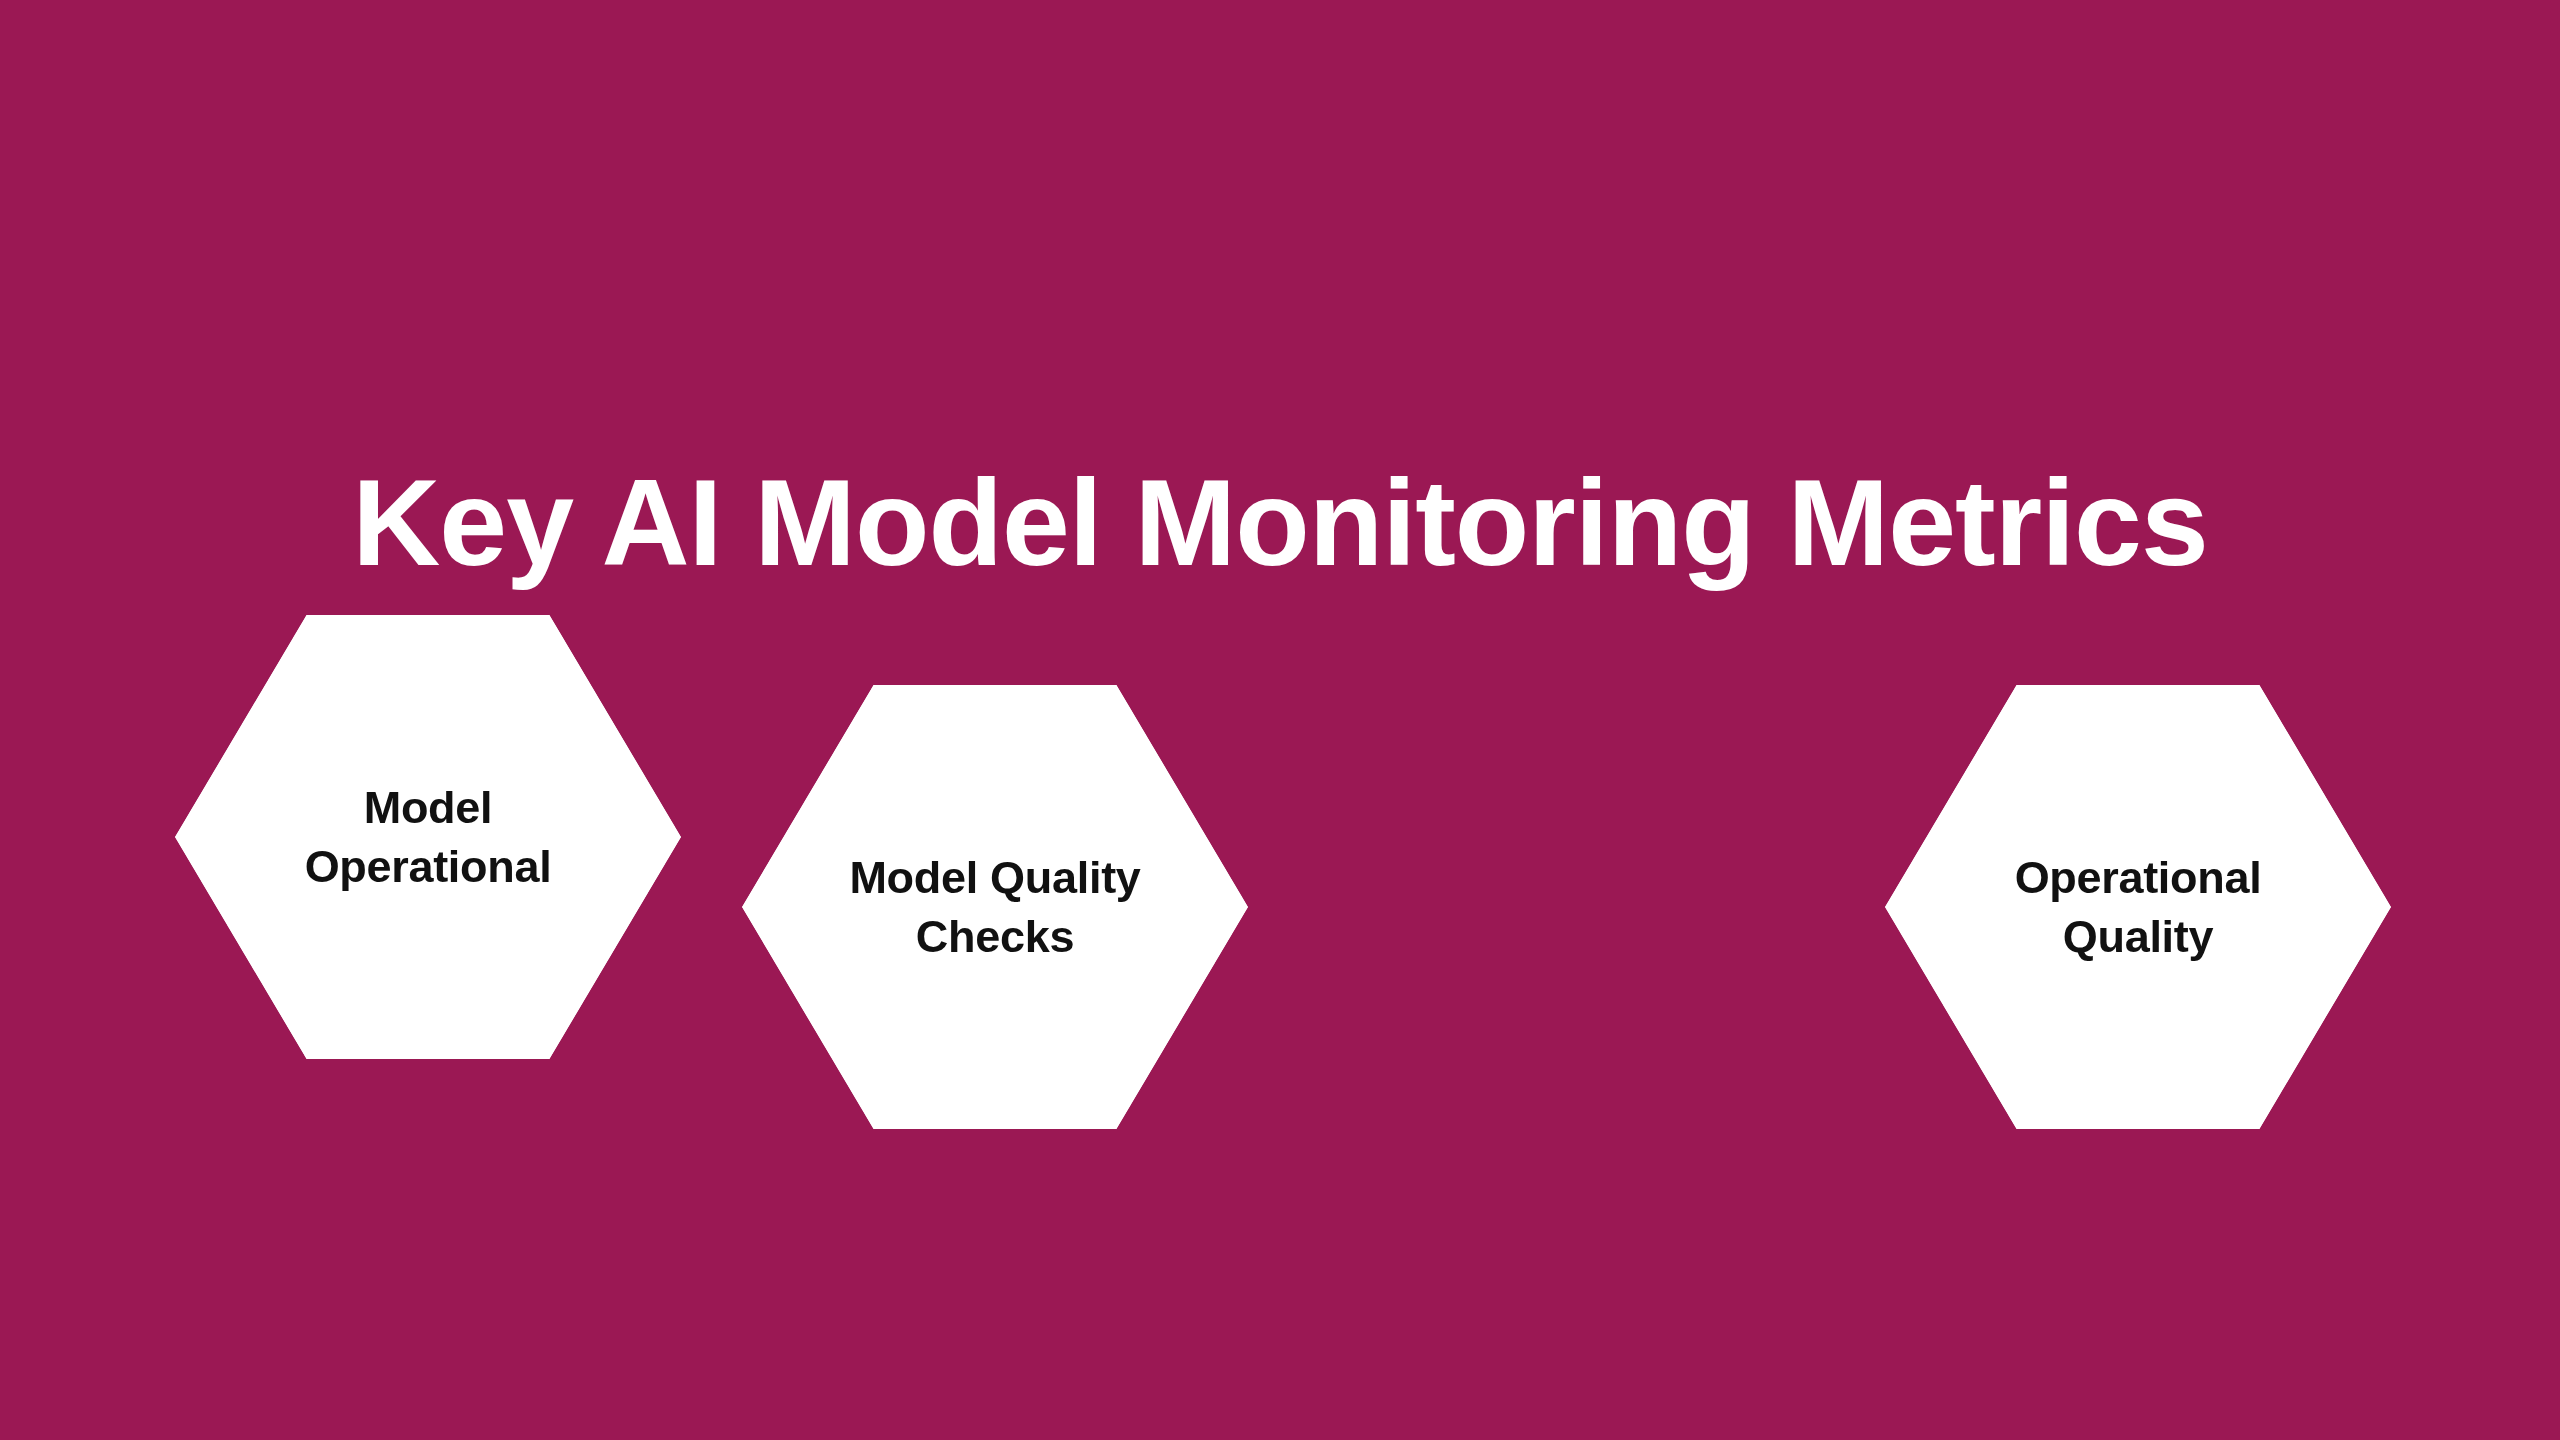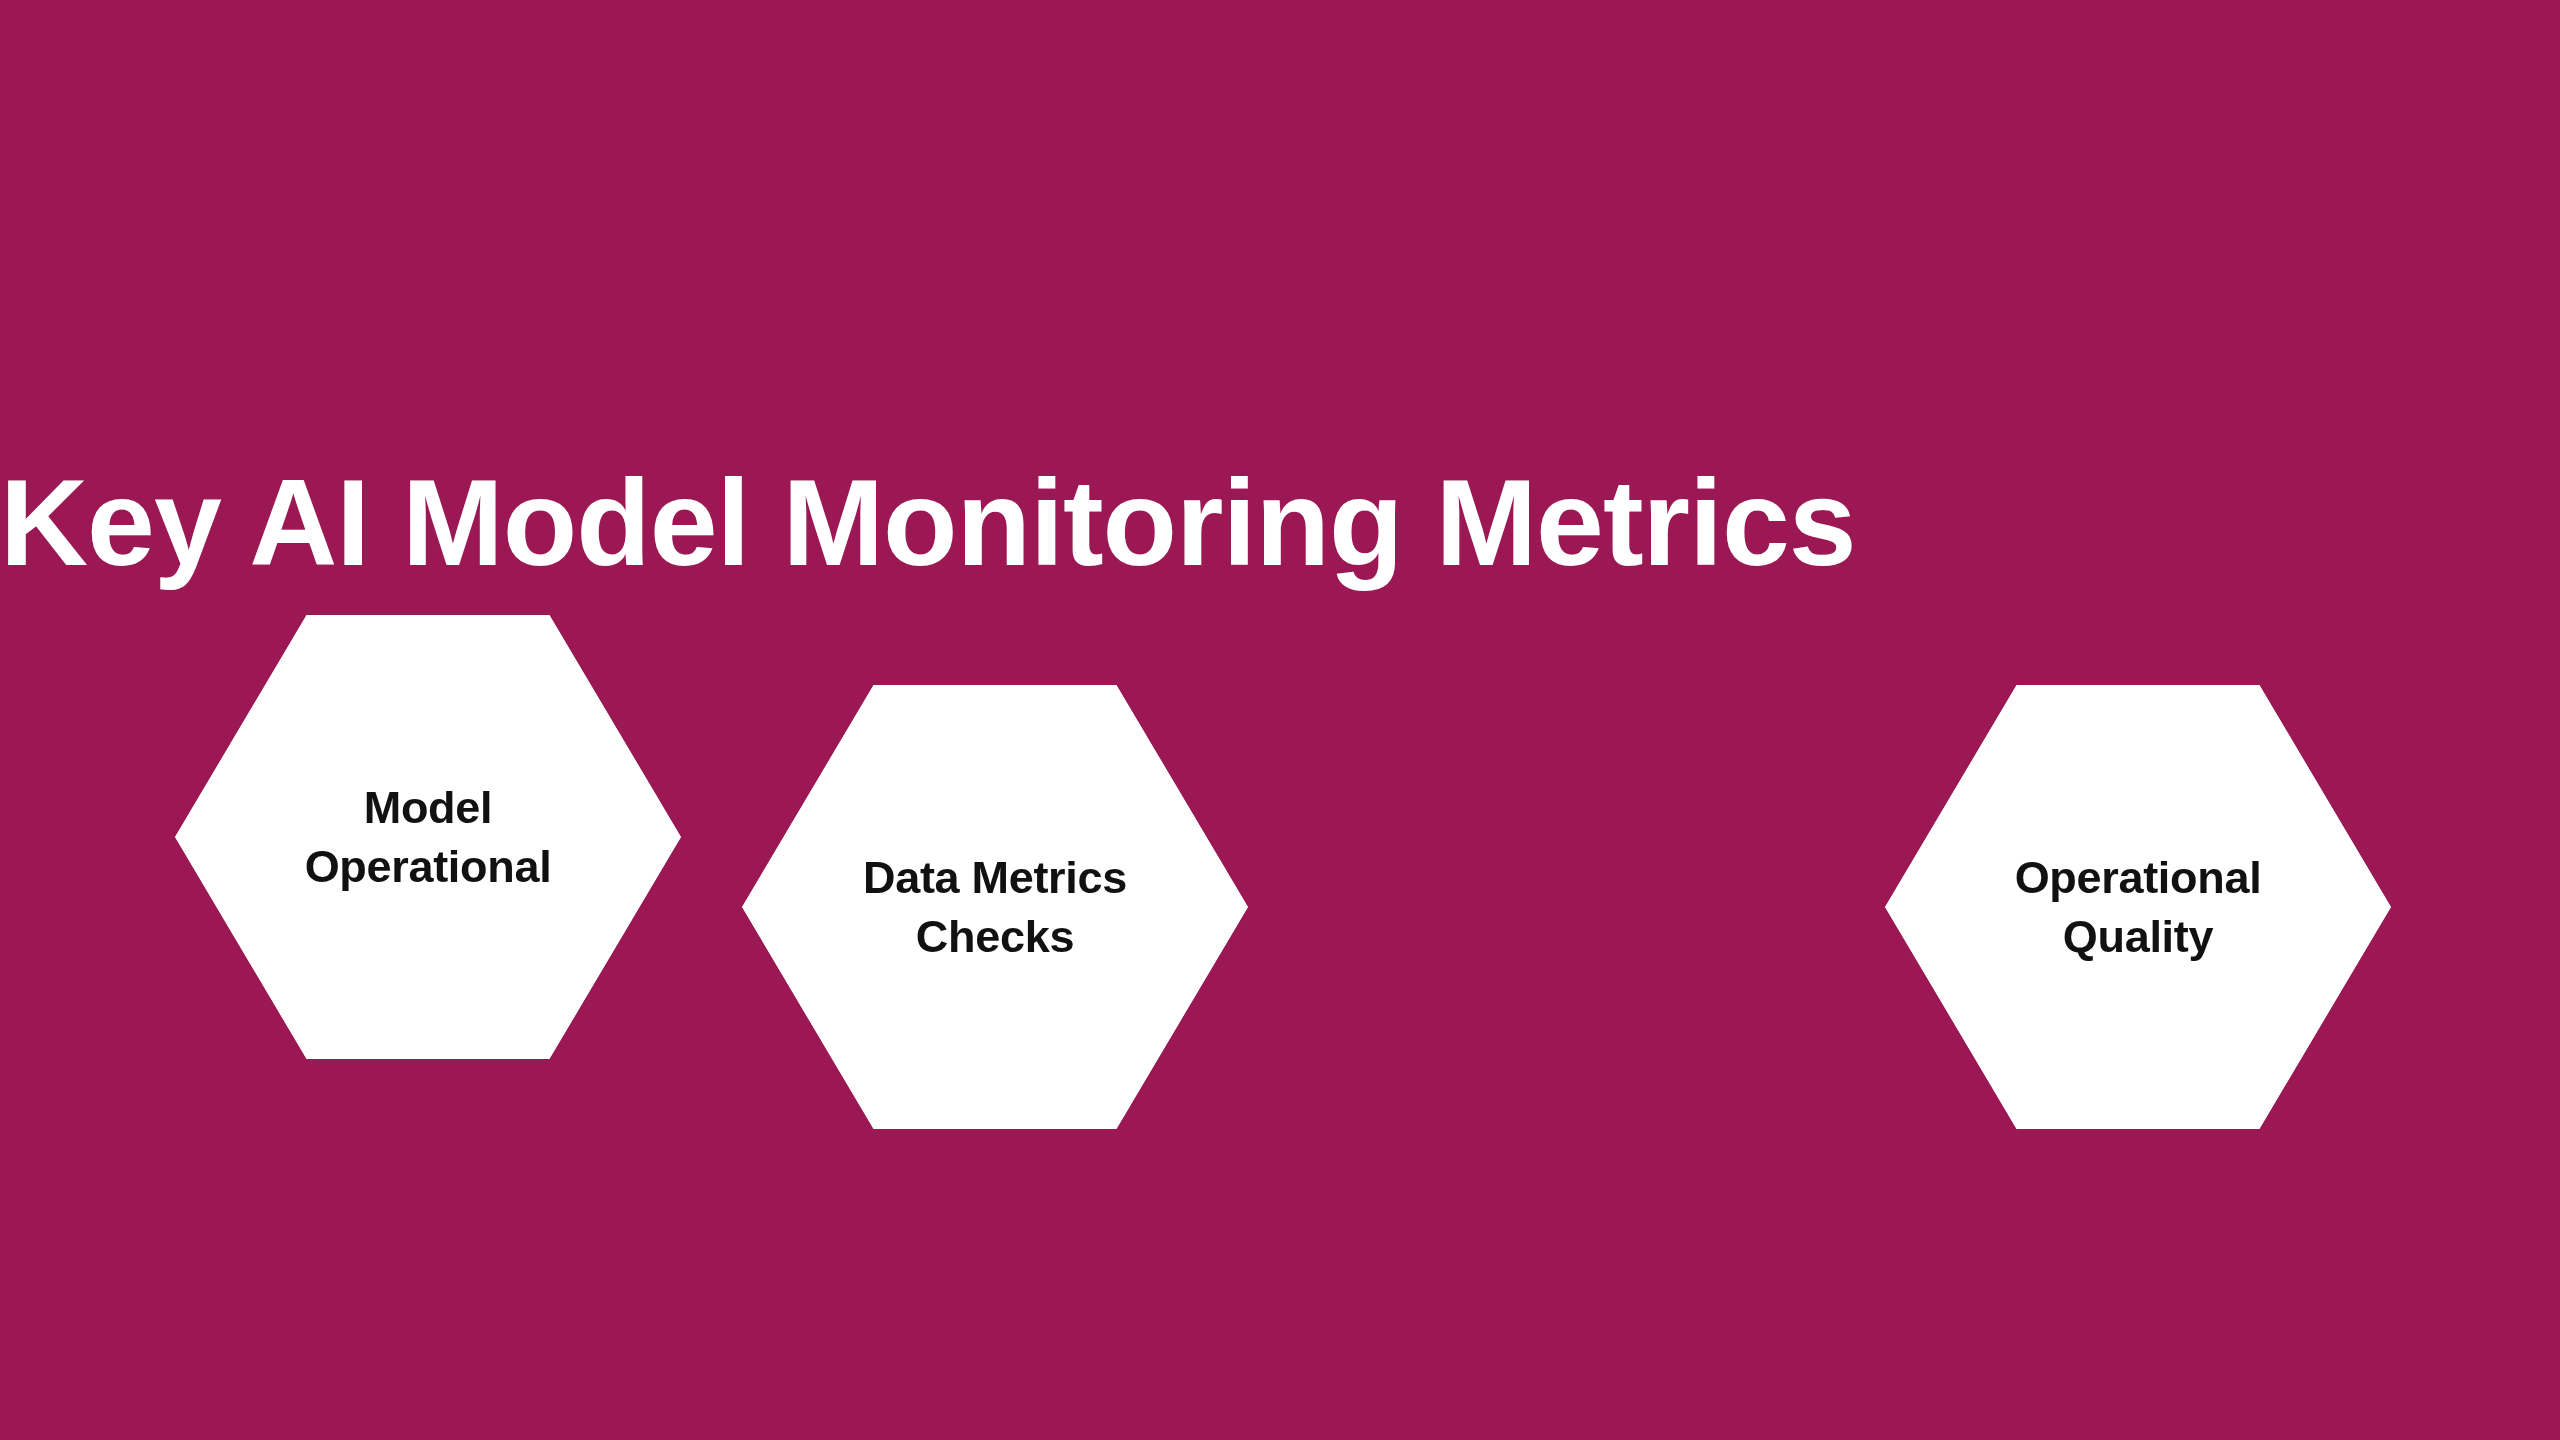--- a/index.html
+++ b/index.html
@@ -21,20 +21,21 @@
     background: #9b1854;
     overflow: hidden;
   }
 
   
   #title {
     position: absolute;
     left: 0;
     top: 376px;
     width: 2560px;
+    text-align: center;
     color: #ffffff;
     font-family: "Liberation Sans", sans-serif;
     font-size: 122px;
     font-weight: 700;
     letter-spacing: -1px;
     line-height: 1.08;
     white-space: nowrap;
   }
 
   
@@ -103,21 +104,21 @@
 
     <div class="hex hex-1">
       <div class="hex-label">
         <span>Model</span><br>
         <span>Operational</span>
       </div>
     </div>
 
     <div class="hex hex-2">
       <div class="hex-label">
-        <span>Data Metrics</span><br>
+        <span>Model Quality</span><br>
         <span>Checks</span>
       </div>
     </div>
 
 
     <div class="hex hex-4">
       <div class="hex-label">
         <span>Operational</span><br>
         <span>Quality</span>
       </div>

